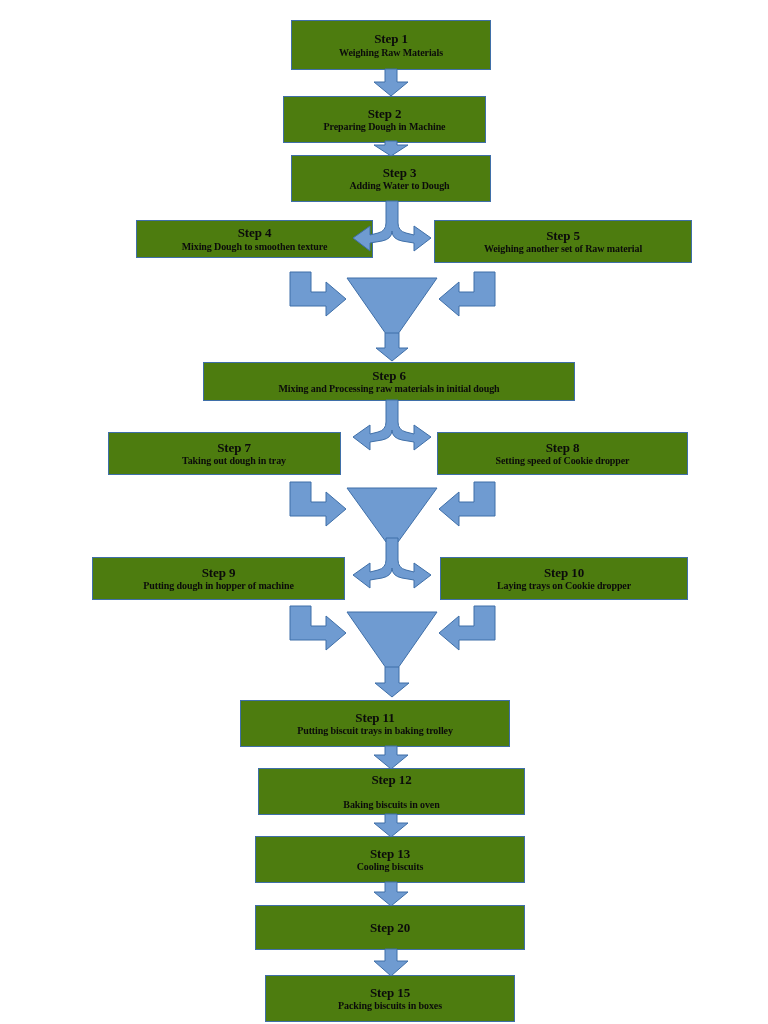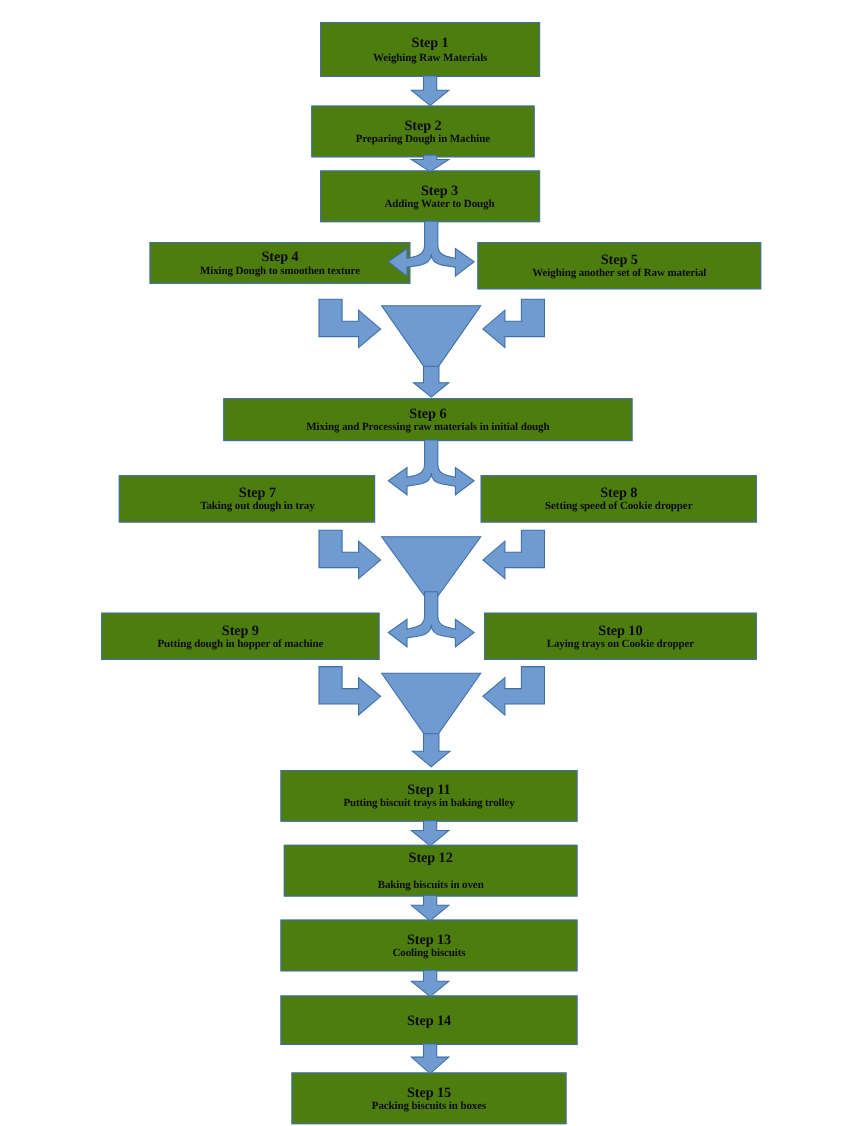--- a/index.html
+++ b/index.html
@@ -102,37 +102,37 @@
   <div class="node-box" style="left:92px; top:557px; width:253px; height:43px;">
     <div class="node-title">Step 9</div>
     <div class="node-desc">Putting dough in hopper of machine</div>
   </div>
 
   <div class="node-box" style="left:440px; top:557px; width:248px; height:43px;">
     <div class="node-title">Step 10</div>
     <div class="node-desc">Laying trays on Cookie dropper</div>
   </div>
 
-  <div class="node-box" style="left:255px; top:700px; width:270px; height:47px;">
+  <div class="node-box" style="left:240px; top:700px; width:270px; height:47px;">
     <div class="node-title">Step 11</div>
     <div class="node-desc">Putting biscuit trays in baking trolley</div>
   </div>
 
   <div class="node-box" style="left:258px; top:768px; width:267px; height:47px;gap:12px;">
     <div class="node-title">Step 12</div>
     <div class="node-desc">Baking biscuits in oven</div>
   </div>
 
   <div class="node-box" style="left:255px; top:836px; width:270px; height:47px;">
     <div class="node-title">Step 13</div>
     <div class="node-desc">Cooling biscuits</div>
   </div>
 
   <div class="node-box" style="left:255px; top:905px; width:270px; height:45px;">
-    <div class="node-title">Step 14</div>
+    <div class="node-title">Step 20</div>
   </div>
 
   <div class="node-box" style="left:265px; top:975px; width:250px; height:47px;">
     <div class="node-title">Step 15</div>
     <div class="node-desc">Packing biscuits in boxes</div>
   </div>
 
   <svg class="connector" style="left:368px; top:69px;" width="46" height="28" viewBox="0 0 46 28">
     <polygon class="shp" points="17,0 29,0 29,13 40,13 23,27 6,13 17,13"></polygon>
   </svg>

